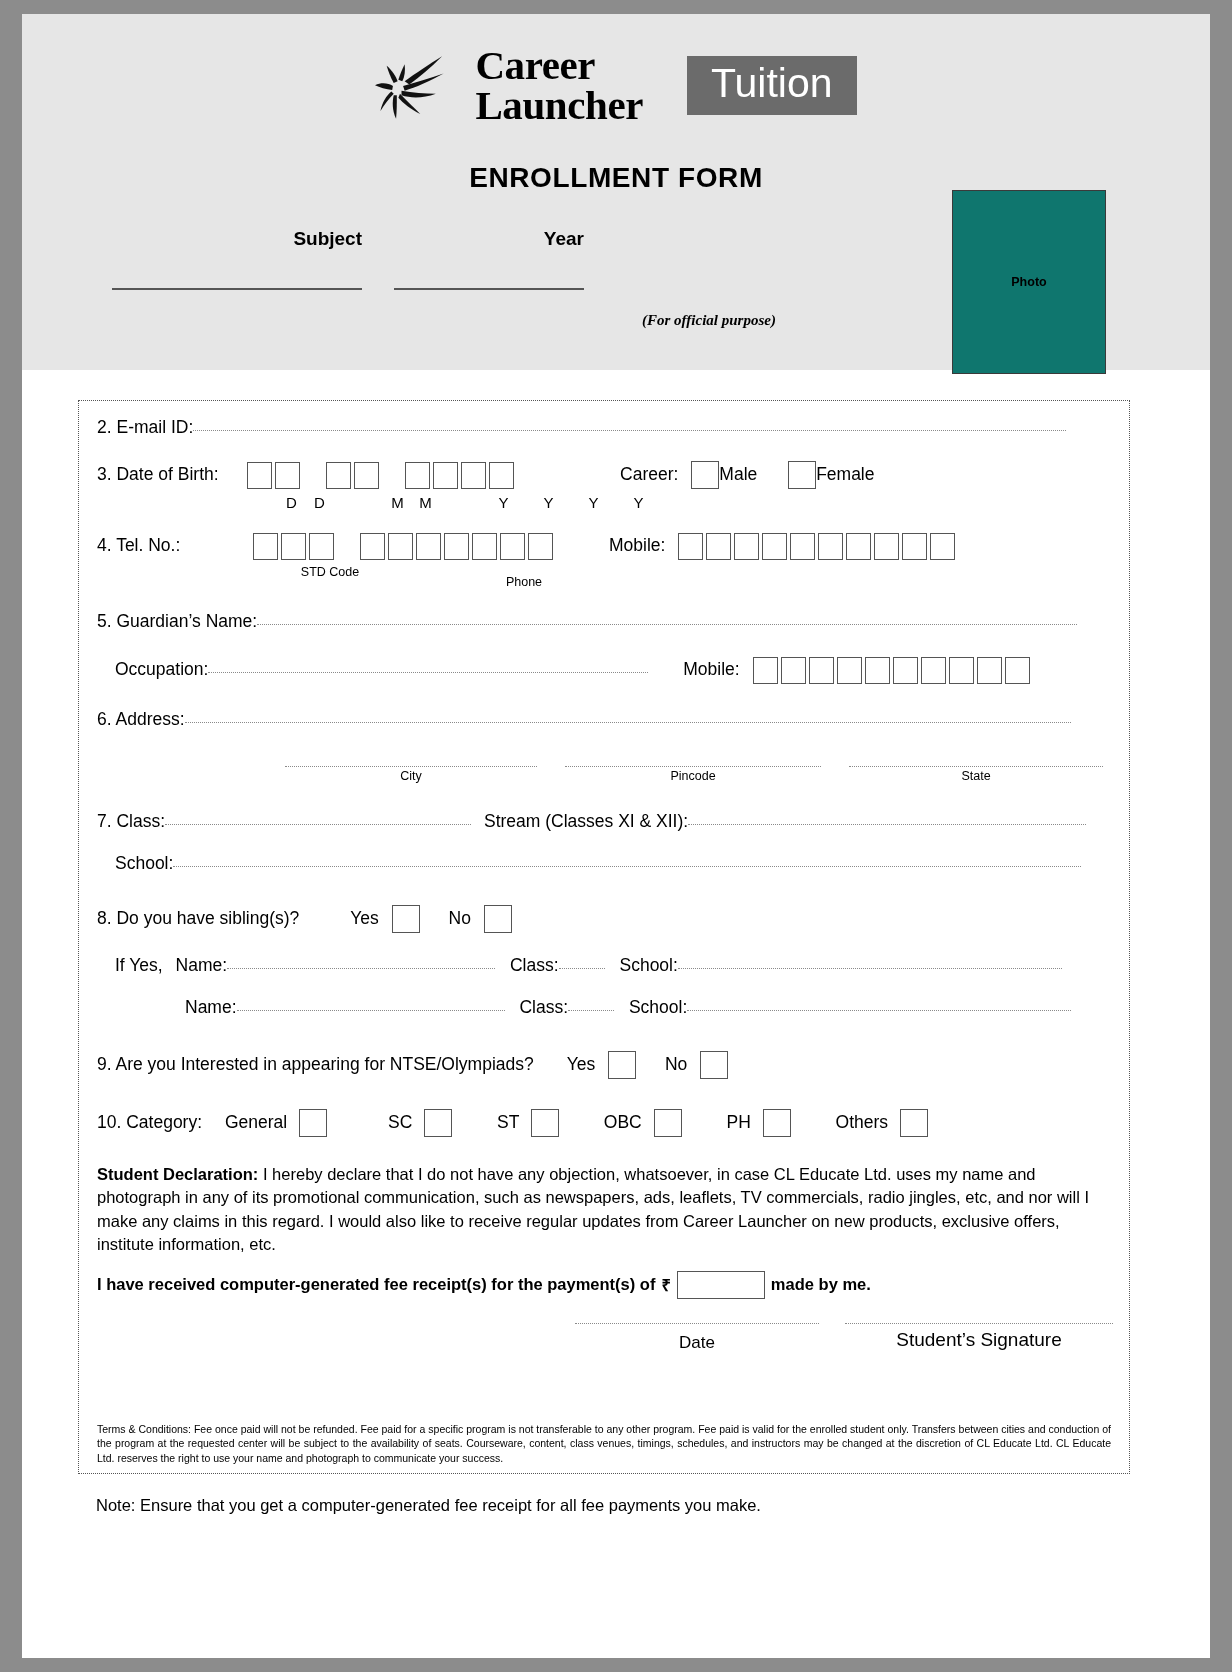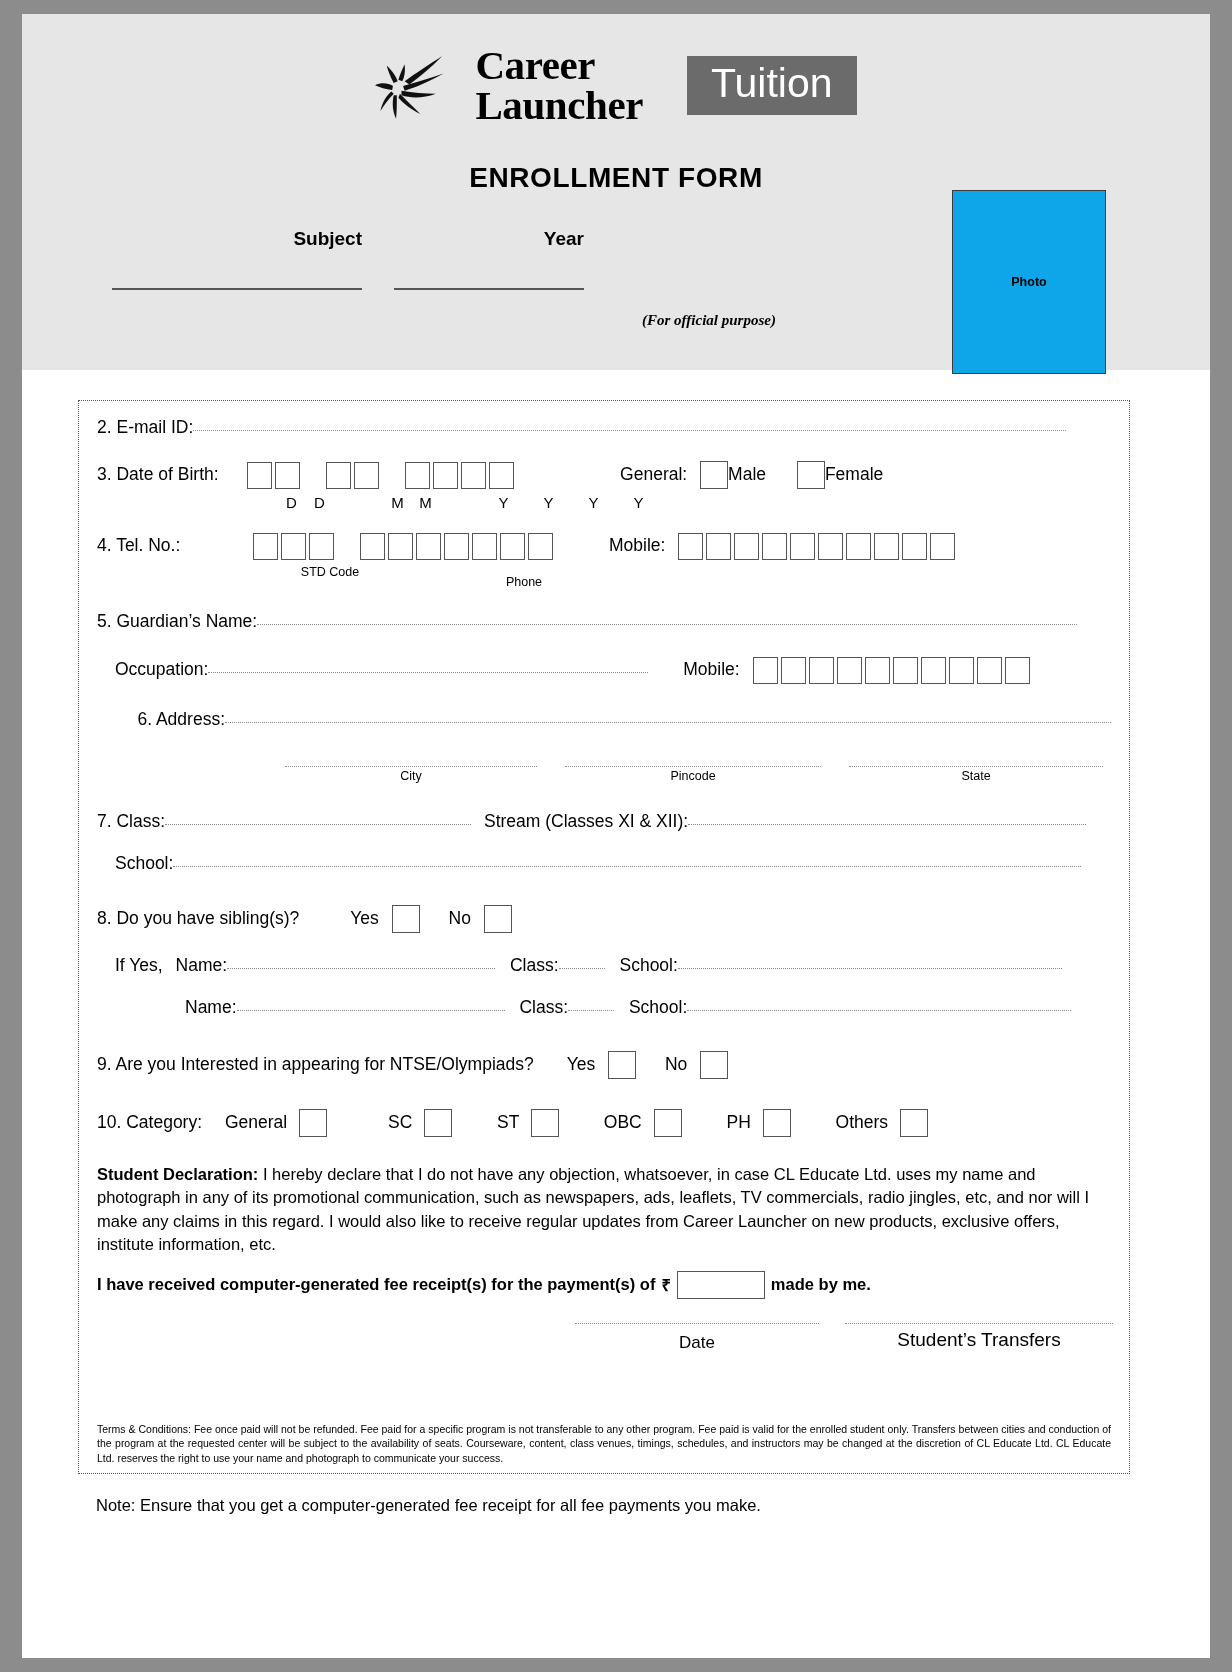--- a/index.html
+++ b/index.html
@@ -80,21 +80,21 @@
     font-family:"Liberation Serif", serif;
     font-style:italic;
     font-size:15px;
     color:#000;
   }
   .photo-box {
     position:absolute;
     right:104px; top:176px;
     width:154px; height:184px;
     border:1.5px solid #3a3a3a;
-    background:#0ea5e9;
+    background:#0f766e;
     display:flex; align-items:center; justify-content:center;
     font-size:12.5px; font-weight:bold; color:#000;
   }
   
   .body-area {
     position:absolute;
     left:56px; top:386px;
     width:1052px; height:1074px;
     border:1.5px dotted #555;
     padding:16px 18px 8px 18px;
@@ -244,21 +244,21 @@
       <span class="grp gap" style="margin-left:24px;">
         <span class="bx"></span><span class="bx"></span>
       </span>
       <span class="grp gap">
         <span class="bx"></span><span class="bx"></span>
       </span>
       <span class="grp">
         <span class="bx"></span><span class="bx"></span><span class="bx"></span><span class="bx"></span>
       </span>
 
-      <span class="lbl" style="margin-left:98px;">General:</span>
+      <span class="lbl" style="margin-left:98px;">Career:</span>
       <span class="bx chk" style="margin-left:8px;"></span><span class="lbl">Male</span>
       <span class="bx chk" style="margin-left:26px;"></span><span class="lbl">Female</span>
 
       <span class="dmy" style="left:182px; top:33px;">D</span>
       <span class="dmy" style="left:210px; top:33px;">D</span>
       <span class="dmy" style="left:288px; top:33px;">M</span>
       <span class="dmy" style="left:316px; top:33px;">M</span>
       <span class="dmy" style="left:394px; top:33px;">Y</span>
       <span class="dmy" style="left:439px; top:33px;">Y</span>
       <span class="dmy" style="left:484px; top:33px;">Y</span>
@@ -286,21 +286,21 @@
     </div>
 
     <div class="row" style="height:52px; padding-left:18px;">
       <span class="lbl">Occupation:</span><span class="dline" style="width:440px;"></span>
       <span class="lbl" style="margin-left:30px;">Mobile:</span>
       <span class="grp" style="margin-left:8px;">
         <span class="bx"></span><span class="bx"></span><span class="bx"></span><span class="bx"></span><span class="bx"></span><span class="bx"></span><span class="bx"></span><span class="bx"></span><span class="bx"></span><span class="bx"></span>
       </span>
     </div>
 
-    <div class="row" style="height:44px;text-align:right;">
+    <div class="row" style="height:44px;">
       <span class="lbl">6. Address:</span><span class="dline" style="width:886px;"></span>
     </div>
 
     <div class="row" style="height:58px;">
       <span class="dline" style="width:252px; margin-left:188px;"></span><span class="dline" style="width:256px; margin-left:28px;"></span><span class="dline" style="width:254px; margin-left:28px;"></span>
       <span class="cap" style="left:188px; top:16px; width:252px;">City</span>
       <span class="cap" style="left:468px; top:16px; width:256px;">Pincode</span>
       <span class="cap" style="left:752px; top:16px; width:254px;">State</span>
     </div>
 
@@ -366,21 +366,21 @@
       <span>I have received computer-generated fee receipt(s) for the payment(s) of</span>
       <span>₹</span>
       <span class="amt-box"></span>
       <span>made by me.</span>
     </div>
 
     <div class="sign-row">
       <span class="sign-line" style="left:478px; top:0; width:244px;"></span>
       <span class="sign-line" style="left:748px; top:0; width:268px;"></span>
       <span class="sign-cap" style="left:478px; top:10px; width:244px;">Date</span>
-      <span class="sign-cap big" style="left:748px; top:6px; width:268px;">Student’s Transfers</span>
+      <span class="sign-cap big" style="left:748px; top:6px; width:268px;">Student’s Signature</span>
     </div>
 
     <div class="terms">Terms &amp; Conditions: Fee once paid will not be refunded. Fee paid for a specific program is not transferable to any other program. Fee paid is valid for the enrolled student only. Transfers between cities and conduction of the program at the requested center will be subject to the availability of seats. Courseware, content, class venues, timings, schedules, and instructors may be changed at the discretion of CL Educate Ltd. CL Educate Ltd. reserves the right to use your name and photograph to communicate your success.</div>
   </div>
 
   <div class="note">Note: Ensure that you get a computer-generated fee receipt for all fee payments you make.</div>
 
 </div>
 
 </body></html>

